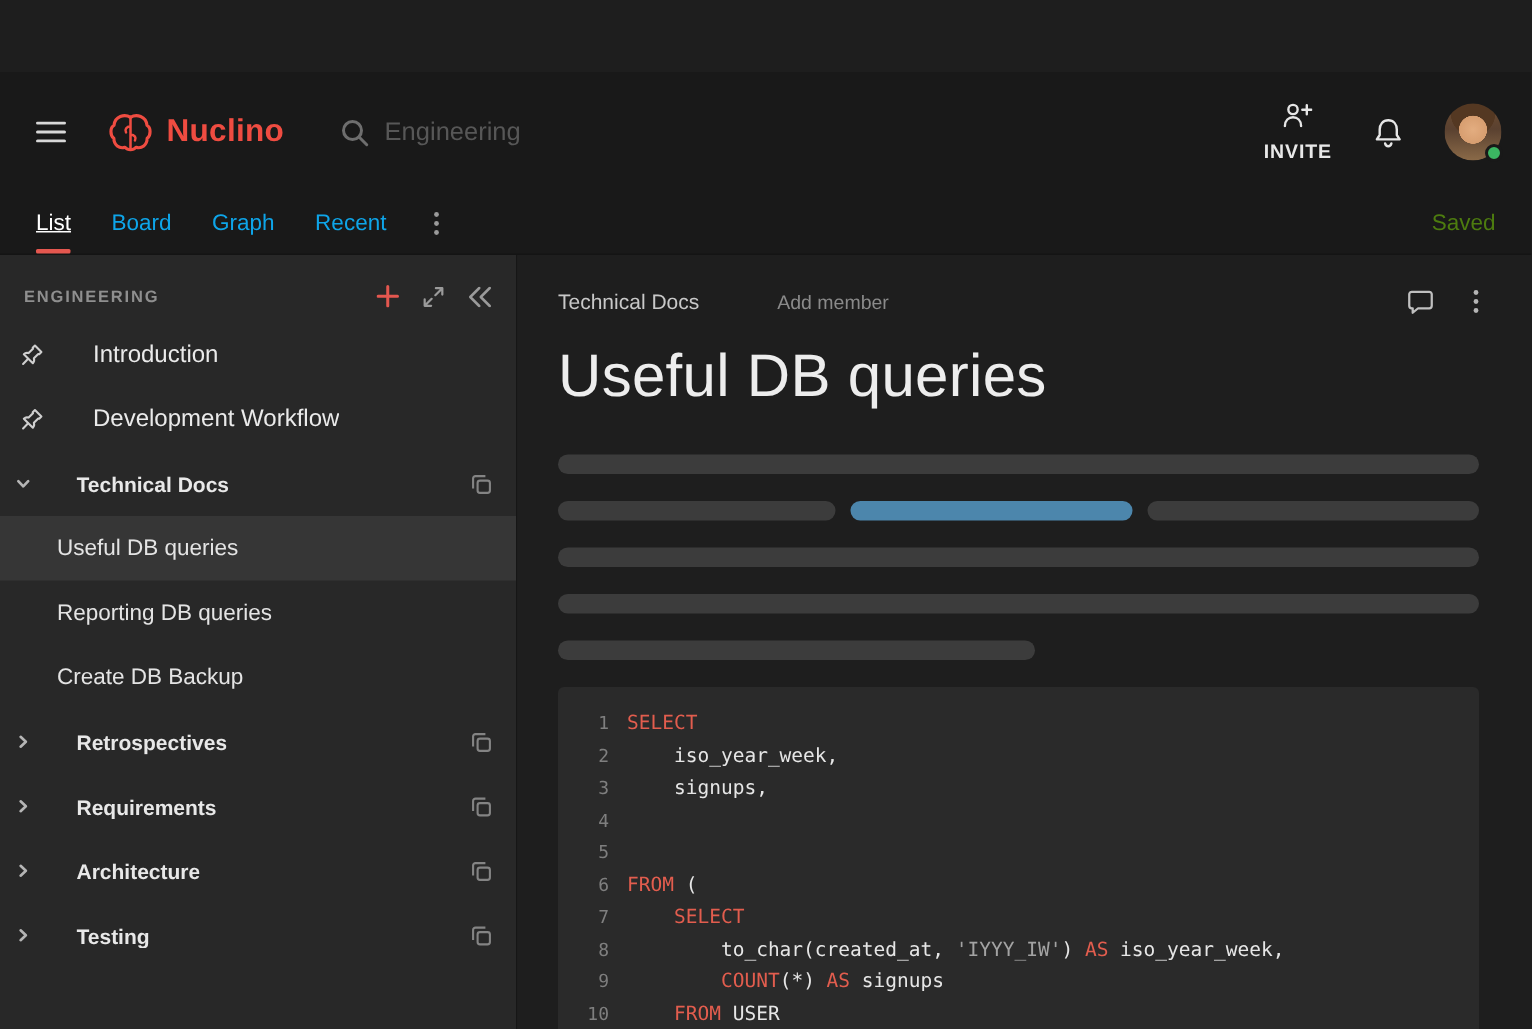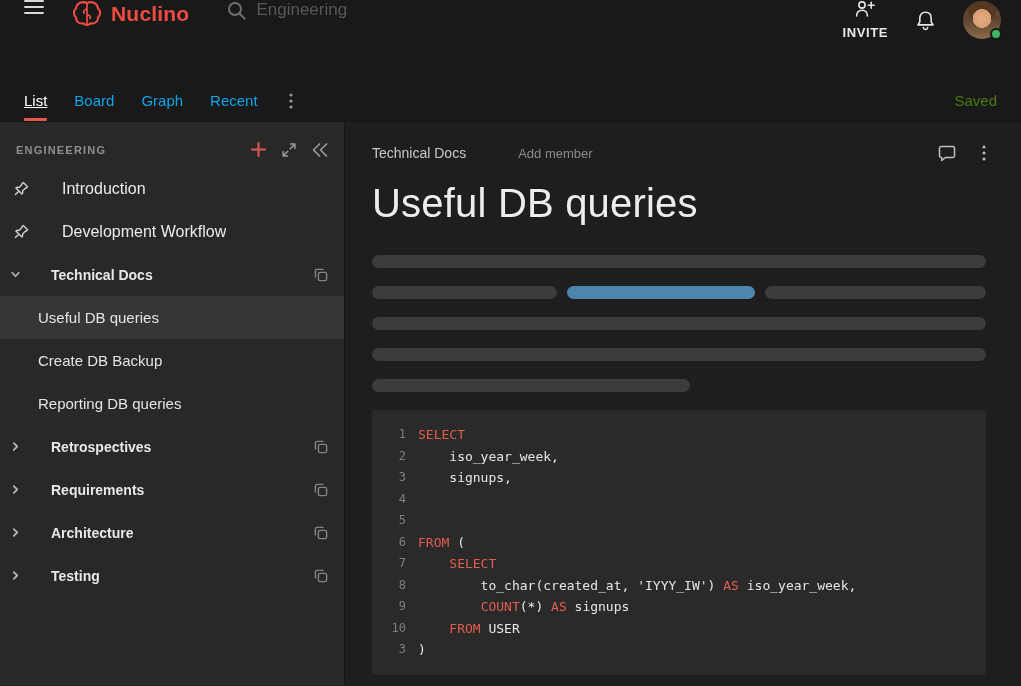--- a/index.html
+++ b/index.html
@@ -7,21 +7,21 @@
   body {
     background: #1e1e1e;
     font-family: "Liberation Sans", sans-serif;
     color: #e8e8e8;
     -webkit-font-smoothing: antialiased;
   }
 
   
   .topbar {
     height: 80px; background: #191919;
-    display: flex; align-items: flex-start; padding: 0 20px 0 24px;
+    display: flex; align-items: center; padding: 0 20px 0 24px; margin-top: 48px;
   }
   .hamburger { width: 20px; margin-right: 28px; cursor: pointer; display: flex; align-items: center; }
   .logo { display: flex; align-items: center; gap: 9px; margin-right: 38px; cursor: pointer; }
   .logo-text { font-size: 21px; font-weight: 700; color: #ef4c41; letter-spacing: 0.2px; }
   .search { display: flex; align-items: center; gap: 10px; cursor: text; }
   .search-text { font-size: 17px; color: #575757; }
   .topbar-right { margin-left: auto; display: flex; align-items: center; gap: 28px; }
   .invite { display: flex; align-items: center; gap: 8px; cursor: pointer; flex-direction: column; }
   .invite-label { font-size: 13px; font-weight: 600; letter-spacing: 0.6px; color: #e8e8e8; }
   .bell-btn { display: flex; align-items: center; cursor: pointer; }
@@ -108,21 +108,21 @@
   }
   .code-line { display: flex; }
   .ln {
     width: 18px; flex-shrink: 0; text-align: right; margin-right: 12px;
     color: #7f7f7f; font-size: 12px; line-height: 21.5px; user-select: none;
   }
   .lc { white-space: pre; }
   .tok-pl  { color: #e6e6e6; }
   .tok-kw  { color: #e25d4e; }
   .tok-num { color: #6f9ff0; }
-  .tok-str { color: #e5e5e5; }
+  .tok-str { color: #a3a3a3; }
 </style>
 </head>
 <body>
 
 <header class="topbar">
   <div class="hamburger">
     <svg width="20" height="14" viewBox="0 0 20 14" fill="none" stroke="#d8d8d8" stroke-width="2" stroke-linecap="round">
         <path d="M1 1h18M1 7h18M1 13h18"></path>
       </svg>
   </div>
@@ -239,24 +239,24 @@
             <svg width="14" height="14" viewBox="0 0 14 14" fill="none" stroke="#8f8f8f" stroke-width="1.4" stroke-linejoin="round">
               <rect x="4.4" y="4.4" width="8.2" height="8.2" rx="1.6"></rect>
               <path d="M9.6 1.4 H3 a1.6 1.6 0 0 0-1.6 1.6 v6.6"></path>
             </svg>
           </span>
         </div>
         <div class="sb-item child selected">
           <span class="sb-label">Useful DB queries</span>
         </div>
         <div class="sb-item child">
+          <span class="sb-label">Reporting DB queries</span>
+        </div>
+        <div class="sb-item child">
           <span class="sb-label">Create DB Backup</span>
-        </div>
-        <div class="sb-item child">
-          <span class="sb-label">Reporting DB queries</span>
         </div>
         <div class="sb-item folder">
           <span class="sb-ic chev">
             <svg width="11" height="11" viewBox="0 0 10 10" fill="none" stroke="#b5b5b5" stroke-width="1.6" stroke-linecap="round" stroke-linejoin="round">
               <path d="M3.4 2 L6.6 5 L3.4 8"></path>
             </svg>
           </span>
           <span class="sb-label">Retrospectives</span>
           <span class="sb-copy">
             <svg width="14" height="14" viewBox="0 0 14 14" fill="none" stroke="#8f8f8f" stroke-width="1.4" stroke-linejoin="round">

